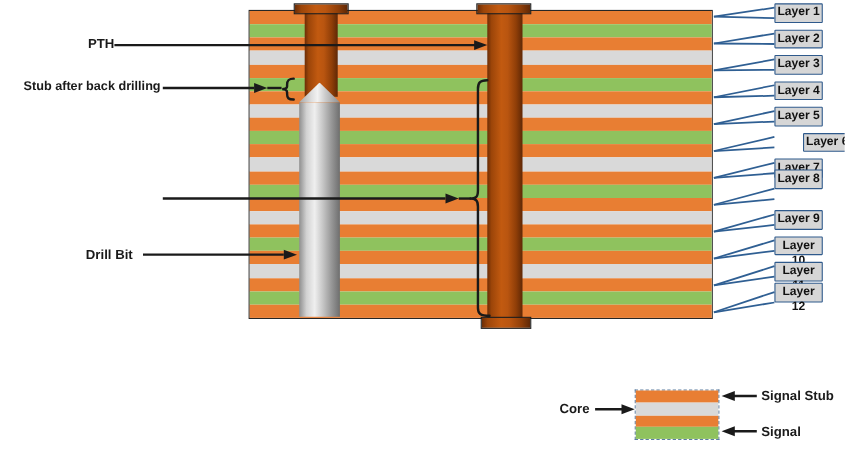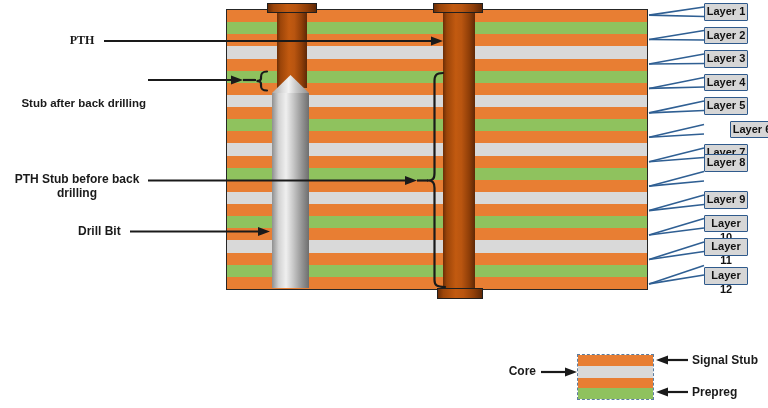--- a/index.html
+++ b/index.html
@@ -28,22 +28,22 @@
 
   
   .drill{background:linear-gradient(90deg,#8f8f8f 0%,#d2d2d2 18%,#efefef 38%,#c6c6c6 58%,#969696 80%,#6e6e6e 100%);}
   #drill-tip{position:absolute;left:272px;top:75px;width:37px;height:18px;z-index:3;
          clip-path:polygon(50% 0%,100% 100%,0% 100%);
          background:linear-gradient(90deg,#a8a8a8 0%,#dedede 30%,#f2f2f2 45%,#c9c9c9 65%,#8e8e8e 100%);}
   #drill-body{position:absolute;left:272px;top:93px;width:37px;height:195px;z-index:3;}
 
   
   .lbl{position:absolute;font-weight:700;font-size:12px;line-height:13px;color:#1a1a1a;z-index:6;}
-  #lbl-pth{left:60px;top:34px;width:44px;text-align:center;font-family:Liberation Serif, serif;}
-  #lbl-stub-after{left:8px;top:73px;width:138px;text-align:right;font-size:11.5px;white-space:nowrap;margin-top:24px;}
+  #lbl-pth{left:60px;top:34px;width:44px;text-align:right;}
+  #lbl-stub-after{left:8px;top:73px;width:138px;text-align:right;font-size:11.5px;white-space:nowrap;}
   #lbl-stub-before{left:8px;top:172px;width:138px;text-align:center;line-height:14px;}
   #lbl-drill{left:78px;top:225px;width:50px;text-align:left;white-space:nowrap;}
 
   
   .layer-box{position:absolute;left:704px;width:44px;height:17.5px;z-index:4;
          background:var(--box_fill);border:1.5px solid var(--box_border);box-sizing:border-box;
          border-radius:1px;font-weight:700;font-size:11px;line-height:14px;color:#111;
          text-align:center;}
 
   
@@ -144,38 +144,37 @@
       <line x1="541" y1="372" x2="566" y2="372" stroke="#1A1A1A" stroke-width="2.2"></line>
       <polygon points="577,372 565,367.5 565,376.5" fill="#1A1A1A"></polygon>
       <line x1="667" y1="360" x2="688" y2="360" stroke="#1A1A1A" stroke-width="2.2"></line>
       <polygon points="656,360 668,355.5 668,364.5" fill="#1A1A1A"></polygon>
       <line x1="667" y1="392" x2="688" y2="392" stroke="#1A1A1A" stroke-width="2.2"></line>
       <polygon points="656,392 668,387.5 668,396.5" fill="#1A1A1A"></polygon>
     </svg>
 
   <div class="lbl" id="lbl-pth">PTH</div>
   <div class="lbl" id="lbl-stub-after">Stub after back drilling</div>
-  <div class="lbl" id="lbl-stub-before">PTH Stub before back drilling</div>
   <div class="lbl" id="lbl-drill">Drill Bit</div>
 
   <div id="legend-stack">
       <div class="legend-stripe signal"></div>
       <div class="legend-stripe core"></div>
       <div class="legend-stripe signal"></div>
       <div class="legend-stripe prepreg"></div>
     </div>
   <div class="lbl" id="lbl-core">Core</div>
   <div class="lbl" id="lbl-signal">Signal Stub</div>
-  <div class="lbl" id="lbl-prepreg">Prepreg</div>
+  <div class="lbl" id="lbl-prepreg">Signal</div>
 
 <div class="layer-box" style="top: 3px;">Layer 1</div>
     <div class="layer-box" style="top: 26.5px;">Layer 2</div>
     <div class="layer-box" style="top: 50px;">Layer 3</div>
     <div class="layer-box" style="top: 73.5px;">Layer 4</div>
     <div class="layer-box" style="top: 97px;">Layer 5</div>
     <div class="layer-box" style="top: 120.5px; margin-left: 26px;">Layer 6</div>
     <div class="layer-box" style="top: 144px;">Layer 7</div>
     <div class="layer-box" style="top: 154px;">Layer 8</div>
     <div class="layer-box" style="top: 191px;">Layer 9</div>
     <div class="layer-box" style="top: 214.5px;">Layer 10</div>
     <div class="layer-box" style="top: 238px;">Layer 11</div>
-    <div class="layer-box" style="top: 267px;">Layer 12</div>
+    <div class="layer-box" style="top: 257px;">Layer 12</div>
   </div>
 
 </body></html>

